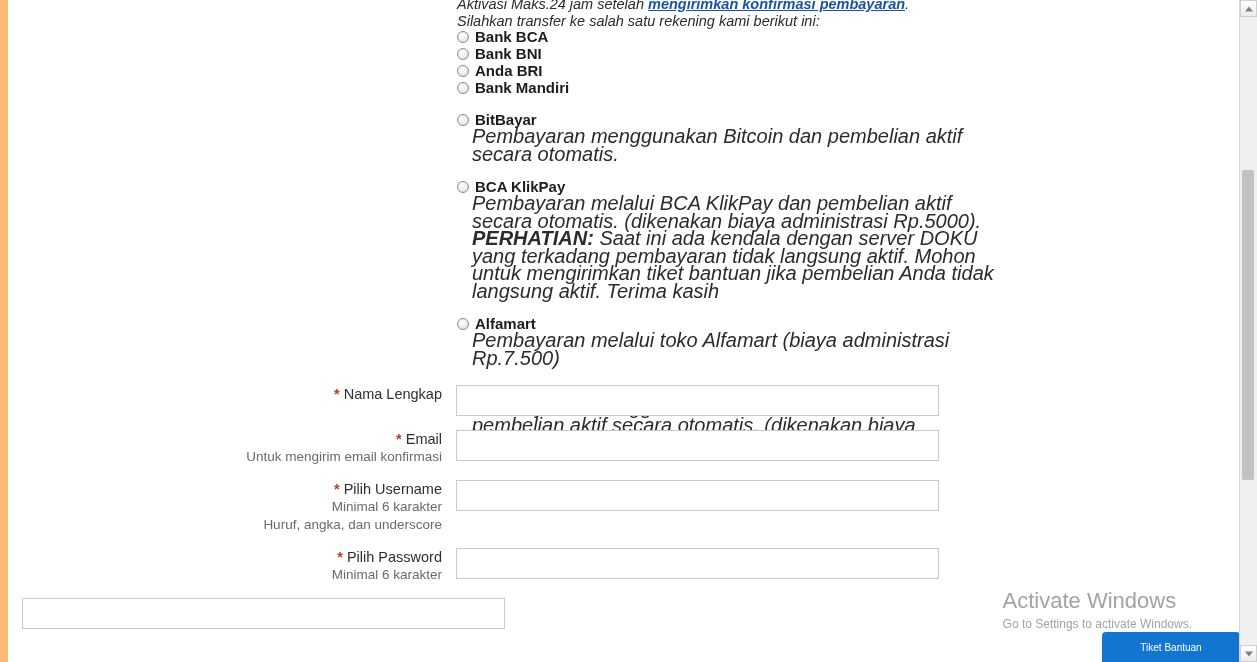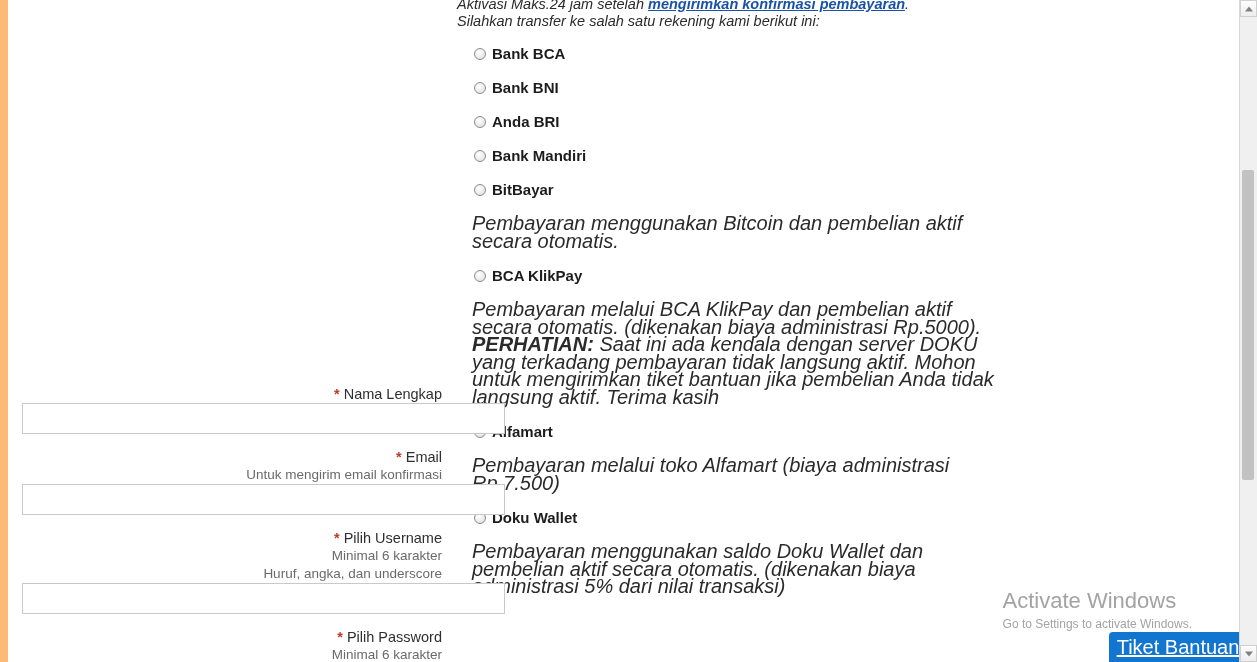--- a/index.html
+++ b/index.html
@@ -105,21 +105,21 @@
 
   .bank-list {
     position: absolute;
     left: 449px;
     top: 28px;
   }
   .radio-row {
     display: flex;
     align-items: flex-start;
     height: 17px;
-    margin: 17px;
+    margin: 0;
     padding: 0;
   }
   .radio {
     width: 12px;
     height: 12px;
     border-radius: 50%;
     border: 1px solid #8d8d8d;
     background: radial-gradient(circle at 40% 35%, #ffffff 0%, #e6e6e6 70%, #d2d2d2 100%);
     box-sizing: border-box;
     margin-top: 3px;
@@ -149,21 +149,20 @@
     position: absolute;
     left: 0;
     top: 385px;
     width: 1232px;
   }
   .form-row {
     position: relative;
     display: flex;
     align-items: flex-start;
     margin-bottom: 14px;
-    flex-direction: column;
   }
   .form-label {
     width: 434px;
     text-align: right;
     padding-right: 0;
     box-sizing: border-box;
     font-size: 14.5px;
     color: #3a3a3a;
     line-height: 18px;
   }
@@ -211,35 +210,34 @@
   }
   .wm-sub {
     font-size: 12px;
     line-height: 20px;
     color: #a3a3a3;
   }
 
   
   .help-button {
     position: absolute;
-    right: 10px;
+    right: 17px;
     bottom: 0;
     width: 138px;
     height: 30px;
     background: #1275d0;
     color: #ffffff;
-    font-size: 20px;
+    font-size: 10px;
     display: flex;
     align-items: center;
     justify-content: center;
     border-top-left-radius: 4px;
     border-top-right-radius: 4px;
     cursor: pointer;
     font-family: "Liberation Sans", sans-serif;
-    text-decoration: underline;
   }
 </style>
 </head>
 <body>
 
 <div class="page-wrap">
   <div class="content-sheet">
 
     <div class="top-note">
       <div class="note-line row1">

